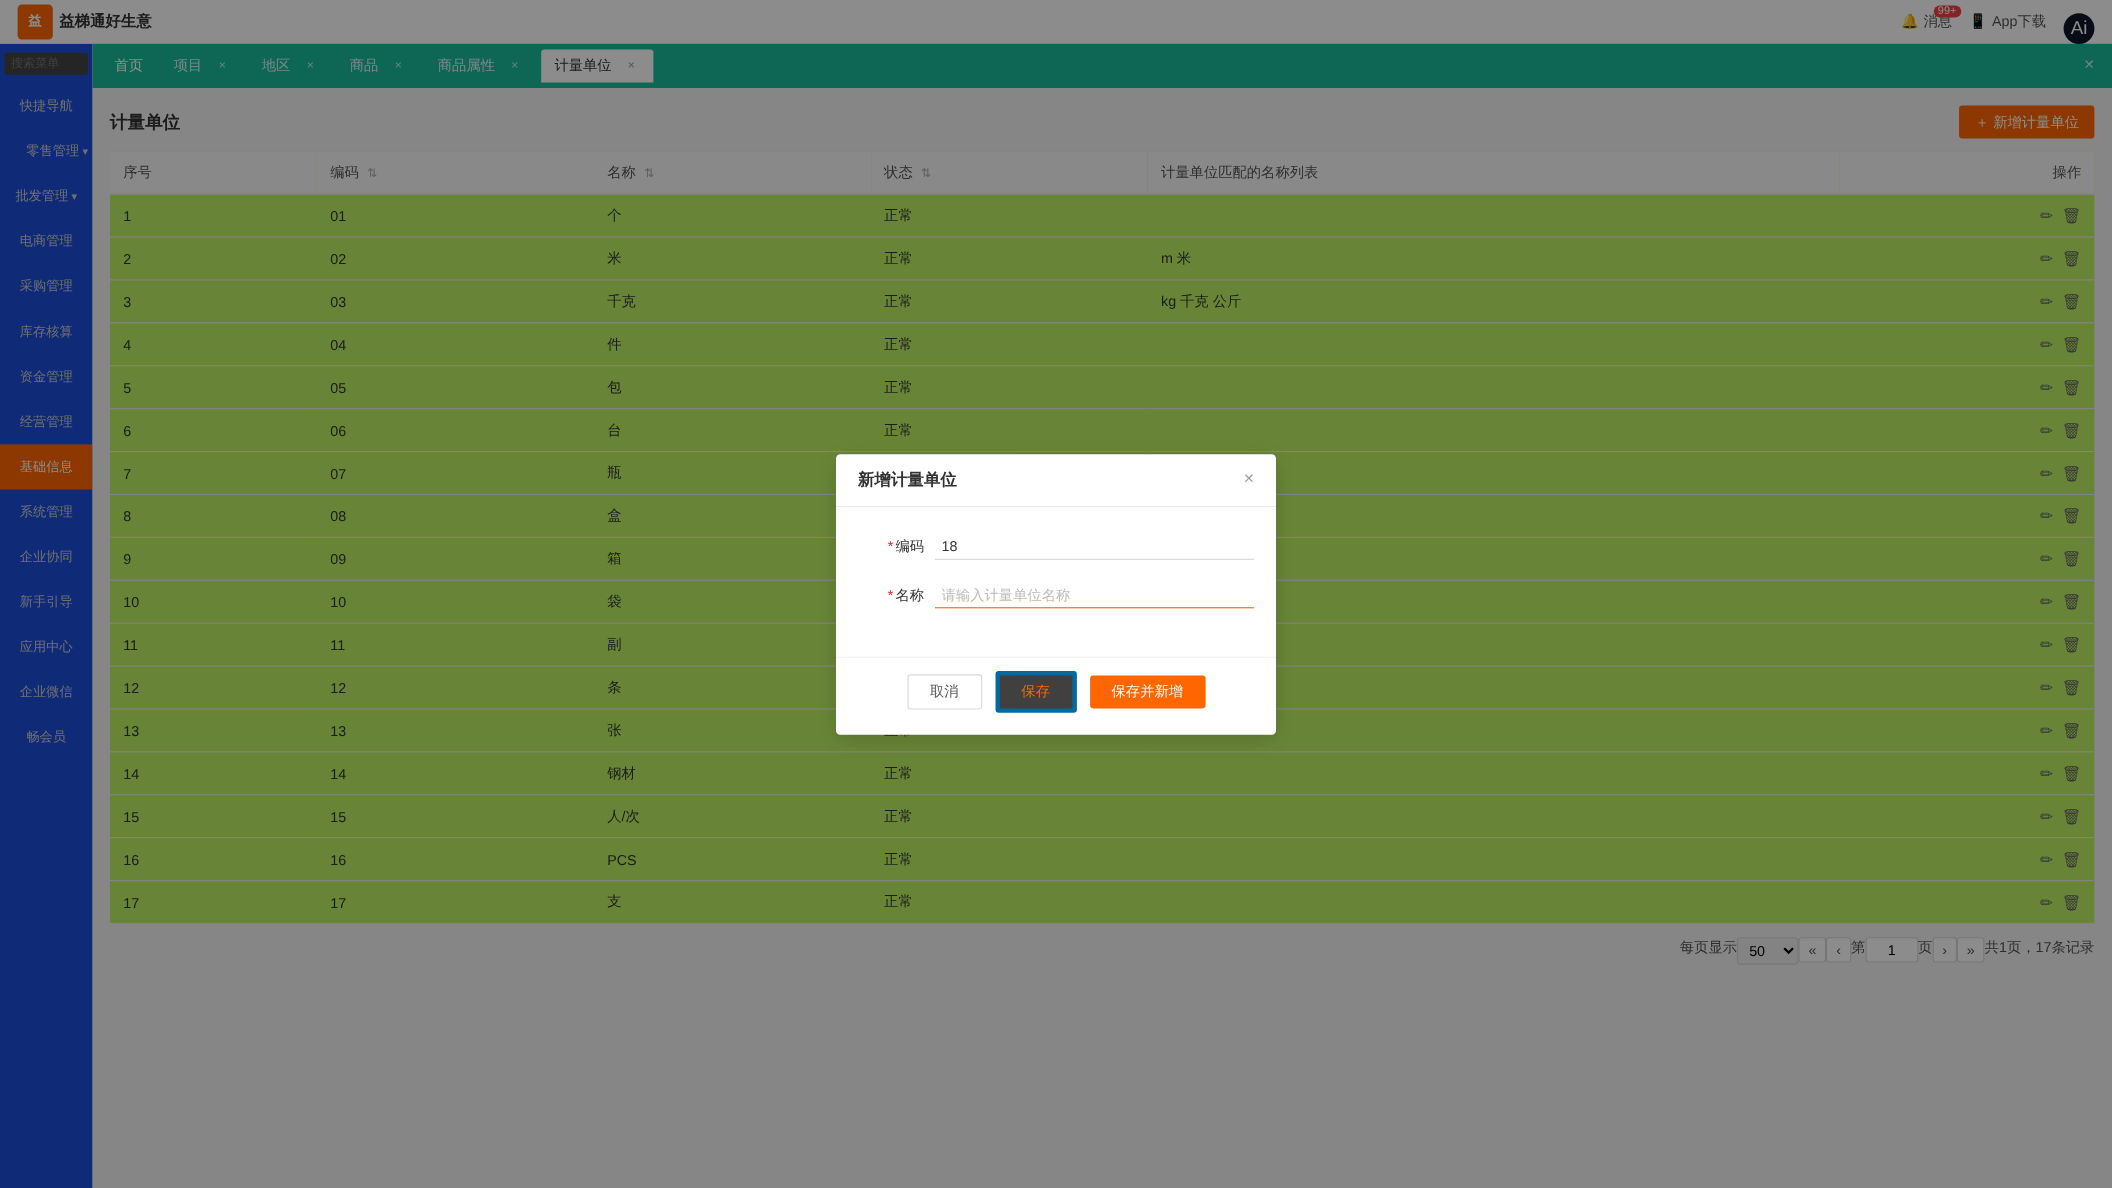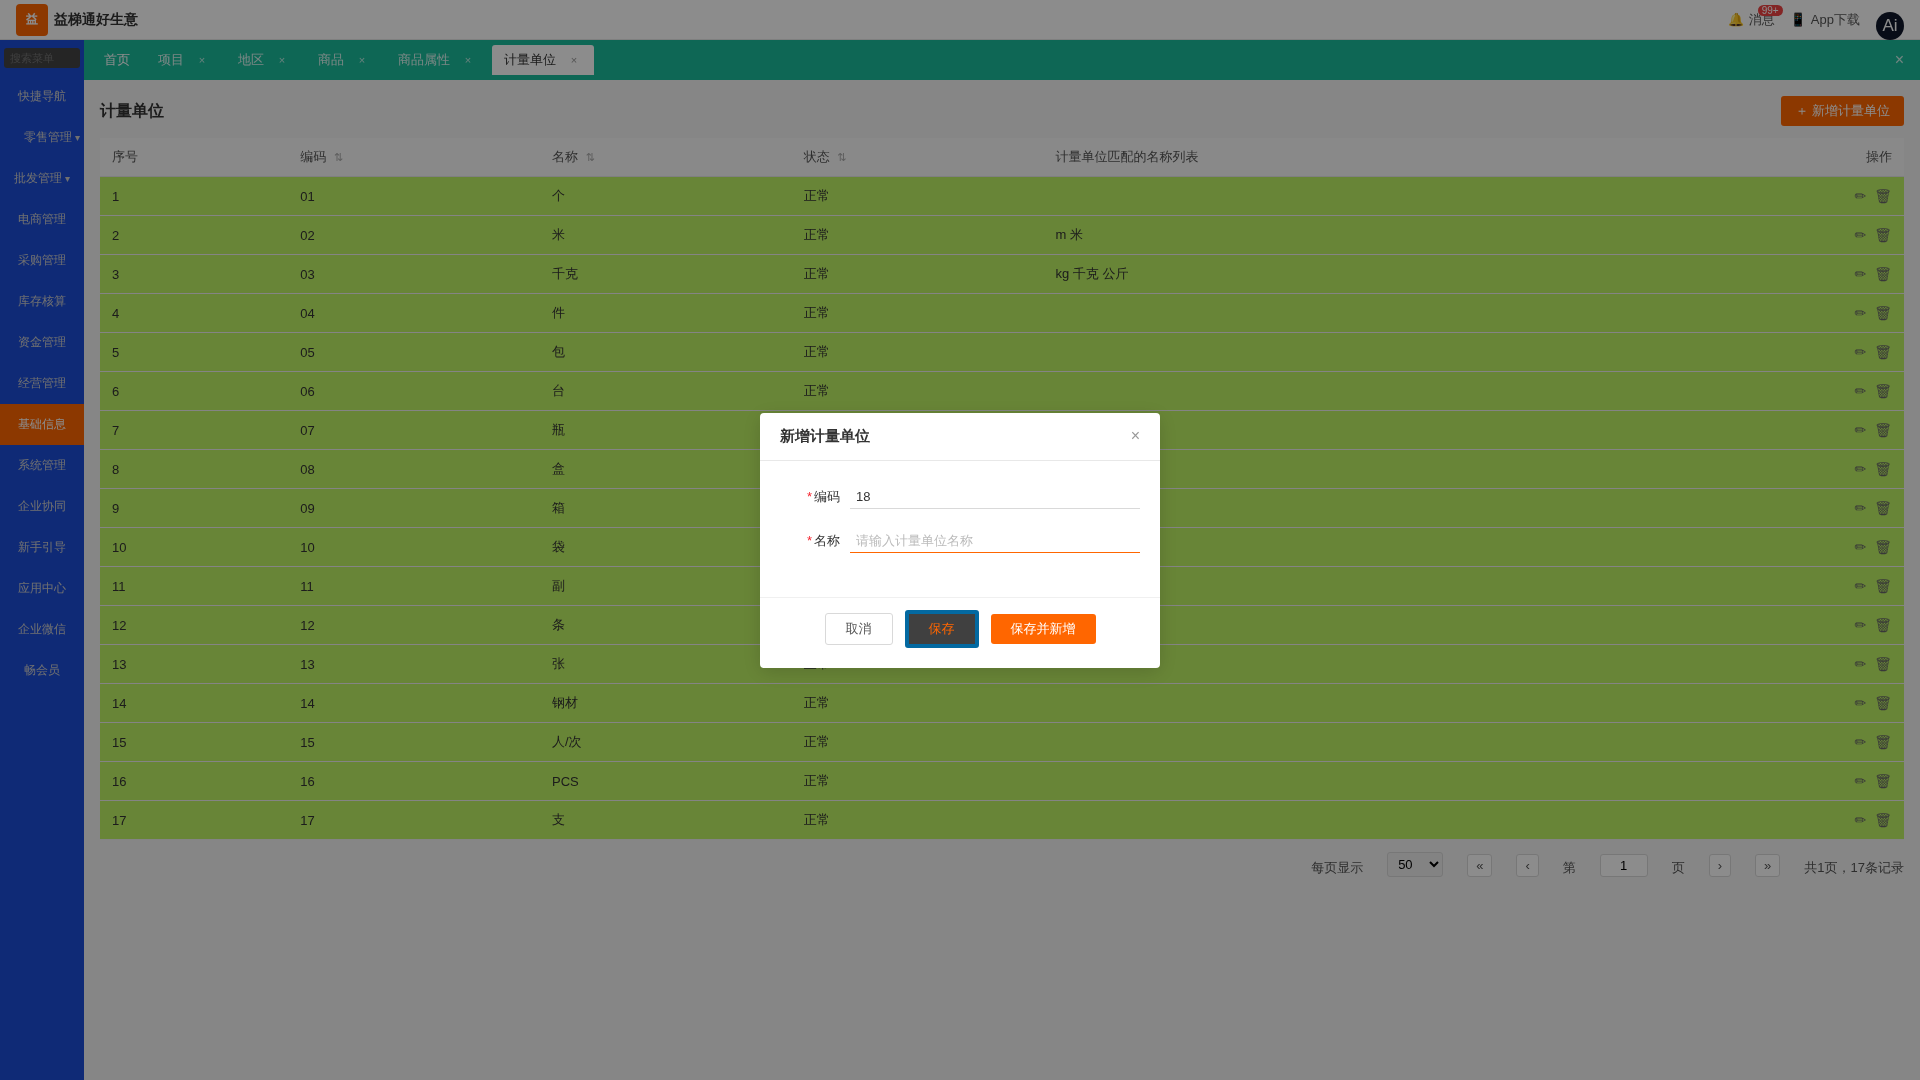--- a/index.html
+++ b/index.html
@@ -47,21 +47,21 @@
 
     
     .data-table { width: 100%; background: #bef264; border-collapse: collapse; font-size: 13px; }
     .data-table th { background: #fafafa; padding: 10px 12px; text-align: left; border-bottom: 1px solid #e8e8e8; color: #555; font-weight: 500; white-space: nowrap; }
     .data-table td { padding: 10px 12px; border-bottom: 1px solid #f0f0f0; color: #333; }
     .status-normal { color: #52c41a; }
     .action-icons { display: flex; gap: 8px; }
     .action-icon { color: #666; cursor: pointer; font-size: 14px; }
 
     
-    .pagination { display: flex; align-items: flex-end; justify-content: flex-end; padding: 12px 0; gap: 24px; font-size: 13px; color: #555; }
+    .pagination { display: flex; align-items: flex-start; justify-content: flex-end; padding: 12px 0; gap: 0; font-size: 13px; color: #555; }
     .page-btn { border: 1px solid #d9d9d9; background: #fff; padding: 3px 8px; cursor: pointer; border-radius: 3px; font-size: 13px; color: #555; }
     .page-input { width: 48px; border: 1px solid #d9d9d9; padding: 3px 6px; border-radius: 3px; text-align: center; font-size: 13px; }
     .page-size-select { border: 1px solid #d9d9d9; padding: 3px 6px; border-radius: 3px; font-size: 13px; }
 
     
     .overlay { position: fixed; top: 0; left: 0; width: 100%; height: 100%; background: rgba(0,0,0,0.45); z-index: 100; display: flex; align-items: center; justify-content: center; }
     .modal { background: #fff; border-radius: 4px; width: 400px; box-shadow: 0 4px 20px rgba(0,0,0,0.15); overflow: hidden; }
     .modal-header { padding: 14px 20px; border-bottom: 1px solid #e8e8e8; display: flex; align-items: center; justify-content: space-between; }
     .modal-title { font-size: 15px; font-weight: bold; color: #333; }
     .modal-close { cursor: pointer; color: #999; font-size: 16px; }

